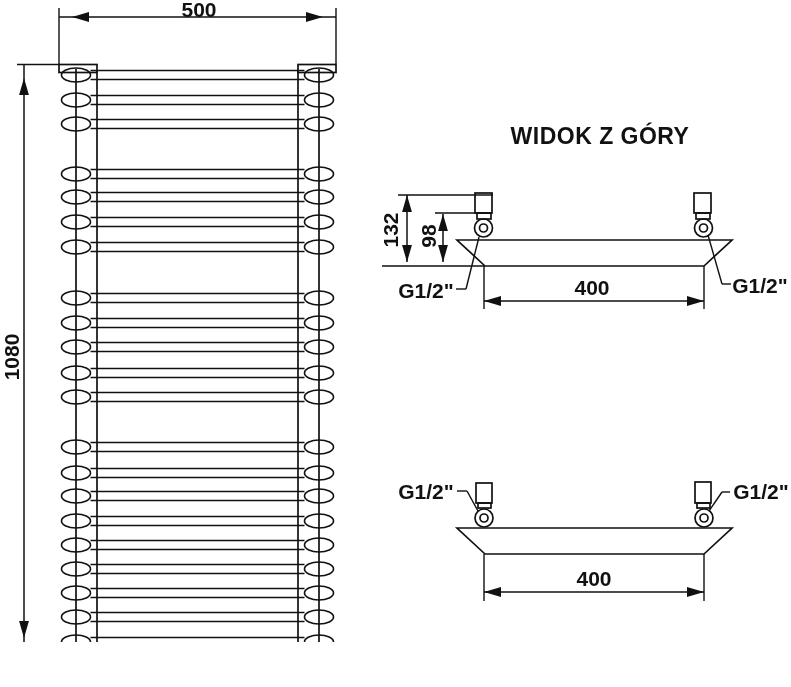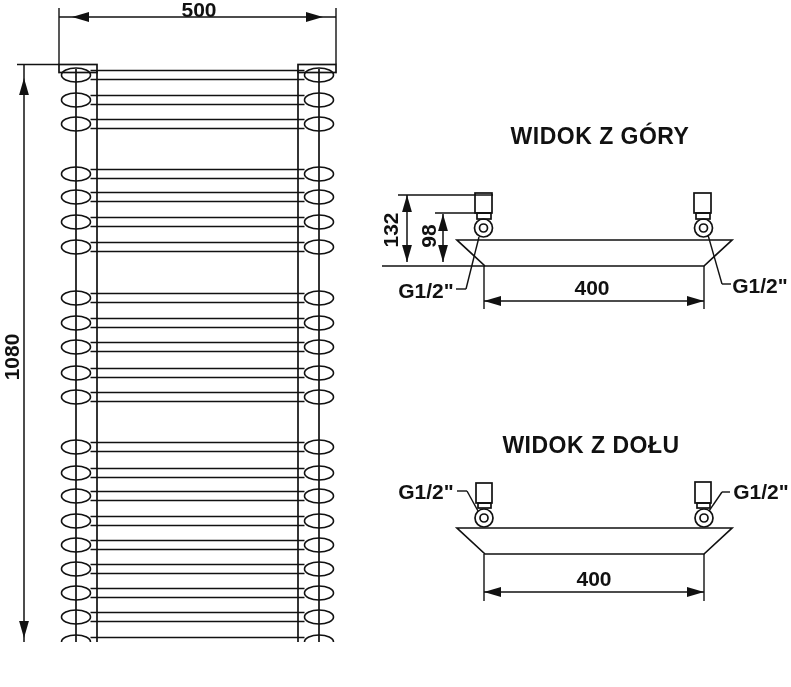--- a/index.html
+++ b/index.html
@@ -231,18 +231,17 @@
   <div class="lbl rot" style="left:11px;top:357px">1080</div>
 
 
   <div class="lbl title" style="left:600px;top:136px">WIDOK Z GÓRY</div>
   <div class="lbl rot" style="left:390px;top:230px">132</div>
   <div class="lbl rot" style="left:428px;top:236px">98</div>
   <div class="lbl" style="left:592px;top:287px">400</div>
   <div class="lbl" style="left:426px;top:290px">G1/2"</div>
   <div class="lbl" style="left:760px;top:285px">G1/2"</div>
 
-  <div class="lbl title" style="left:591px;top:445px">WIDOK Z DOŁU</div>
   <div class="lbl" style="left:426px;top:491px">G1/2"</div>
   <div class="lbl" style="left:761px;top:491px">G1/2"</div>
   <div class="lbl" style="left:594px;top:578px">400</div>
 
 </div>
 
 </body></html>

